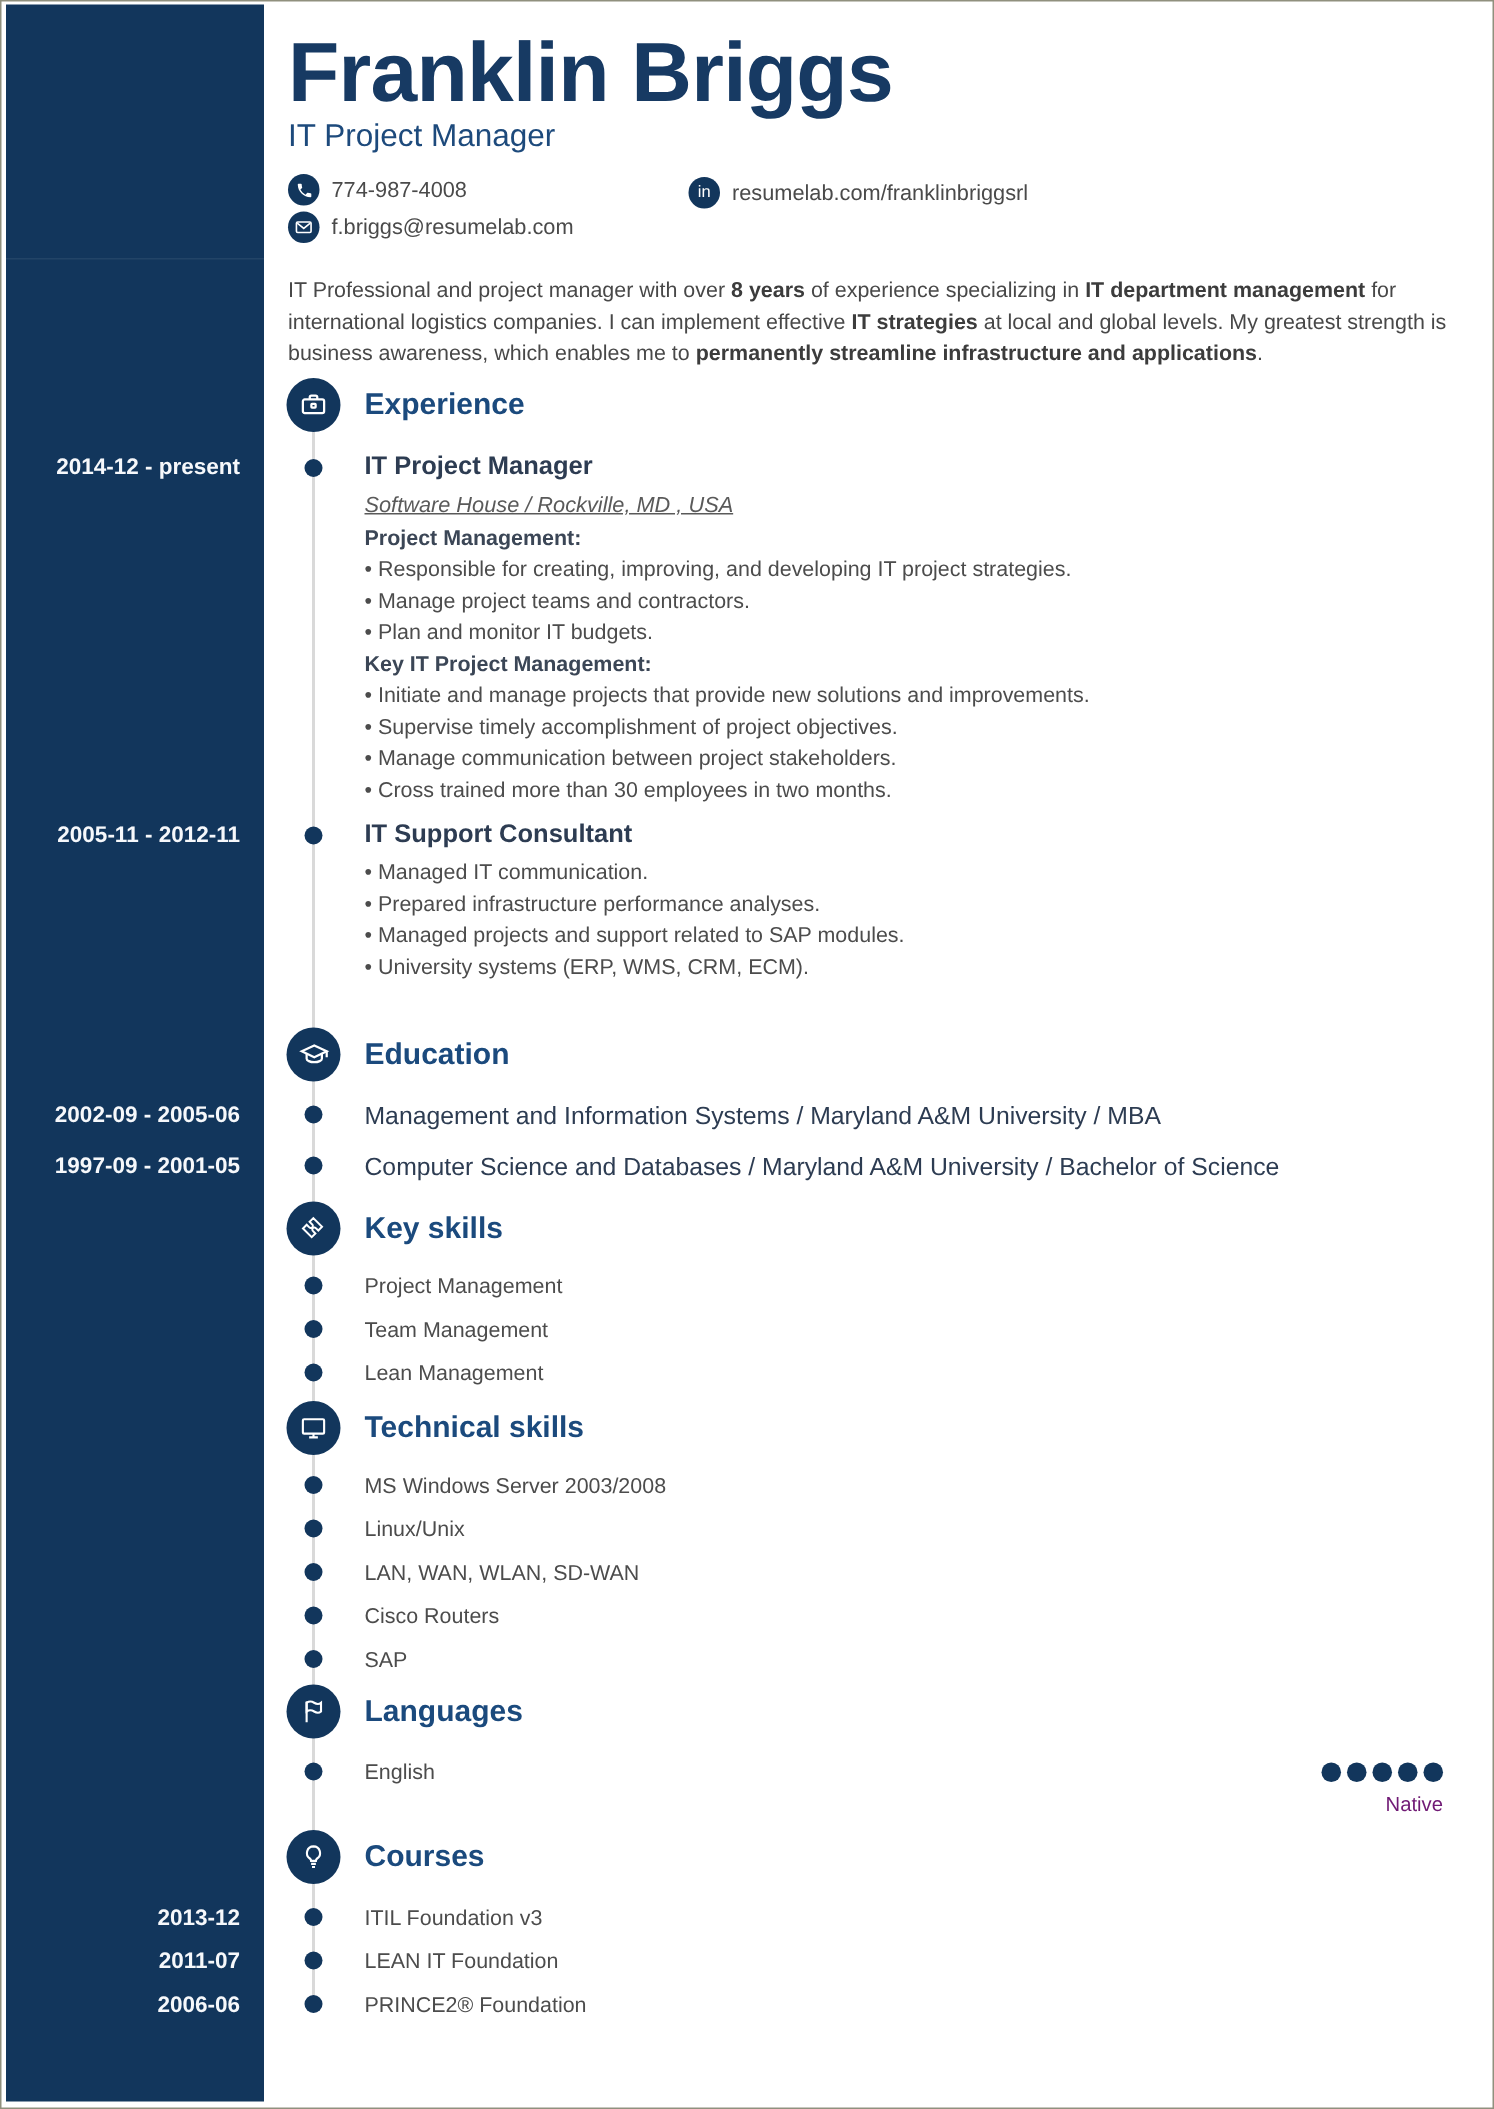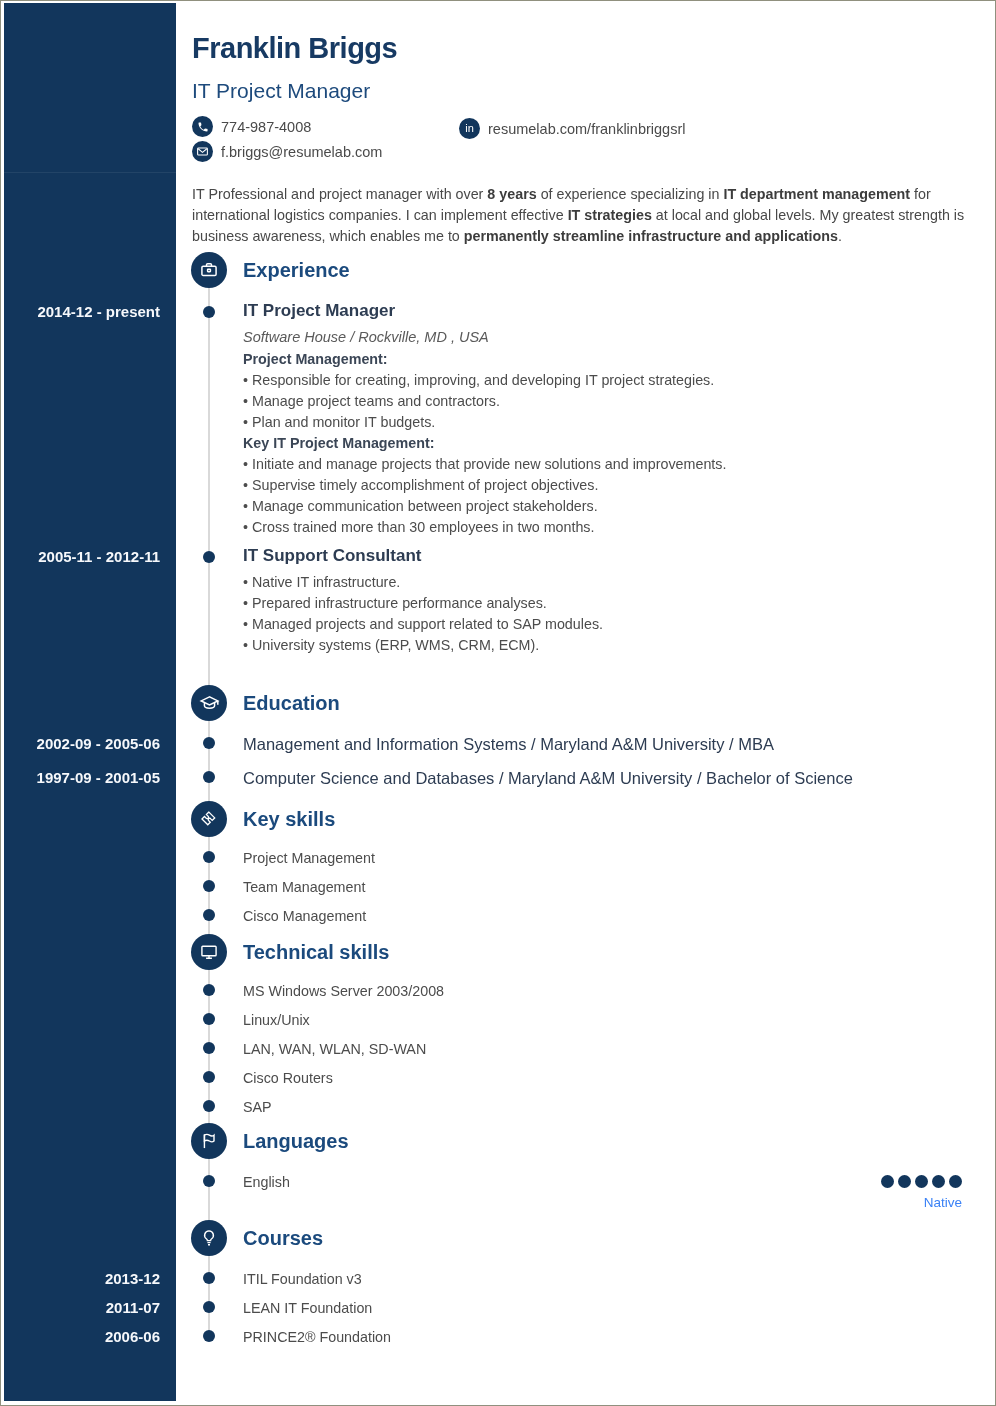--- a/index.html
+++ b/index.html
@@ -20,49 +20,49 @@
   .sidebar{position:absolute;left:3px;top:2px;width:172px;height:1398px;background:var(--navy);}
   .sidebar-seam{position:absolute;left:0;top:169px;width:100%;height:1px;background:rgba(255,255,255,0.07);}
   .sb-date{
     position:absolute;right:835px;width:200px;text-align:right;
     color:#f6f8fb;font-size:15px;font-weight:bold;line-height:16px;white-space:nowrap;
   }
   
   .timeline{position:absolute;left:207px;top:270px;width:2px;height:1070px;background:var(--line);}
   .tdot{position:absolute;left:202px;width:12px;height:12px;border-radius:50%;background:var(--navy);}
   
-  .name{position:absolute;left:191px;top:24px;font-size:29px;font-weight:bold;color:var(--name);letter-spacing:-0.5px;line-height:46px;}
+  .name{position:absolute;left:191px;top:24px;font-size:56px;font-weight:bold;color:var(--name);letter-spacing:-0.5px;line-height:46px;}
   .subtitle{position:absolute;left:191px;top:78px;font-size:21px;color:#1d4a7c;line-height:24px;}
   .contact{position:absolute;display:flex;align-items:center;gap:8px;color:#4a4a4a;font-size:14.5px;}
   .c-icon{width:21px;height:21px;border-radius:50%;background:var(--navy);display:flex;align-items:center;justify-content:center;flex:0 0 auto;}
   .c-icon svg{display:block;}
   .in-txt{color:#fff;font-size:11px;font-weight:normal;line-height:1;letter-spacing:0;}
   
   .summary{position:absolute;left:191px;top:183px;width:778px;font-size:14.3px;line-height:21px;color:#484848;}
   .summary .b{font-weight:bold;color:#3c3c3c;}
   
   .sec-head{position:absolute;left:190px;display:flex;align-items:center;height:36px;}
   .sec-icon{width:36px;height:36px;border-radius:50%;background:var(--navy);display:flex;align-items:center;justify-content:center;flex:0 0 auto;}
   .sec-head h2{margin-left:16px;font-size:20px;font-weight:bold;color:var(--accent);white-space:nowrap;}
   
   .job{position:absolute;left:242px;width:726px;}
   .job h3{font-size:17px;font-weight:bold;color:#2d3c52;line-height:20px;margin-bottom:6px;}
-  .company{font-style:italic;font-size:14.5px;color:#5a5a5a;line-height:21px;margin-bottom:1px;}
+  .company{font-style:italic;font-size:14.5px;color:#5a5a5a;line-height:21px;margin-bottom:1px;text-decoration:underline;}
   .grp-label{font-size:14.3px;font-weight:bold;color:#3b4656;line-height:21px;}
   .grp-label:empty{display:none;}
   .bullet{font-size:14.3px;color:var(--body);line-height:21px;}
   .bullet::before{content:"• ";}
   
   .edu{position:absolute;left:242px;width:726px;font-size:16.5px;font-weight:normal;color:#2d3c52;line-height:19px;}
   
   .item{position:absolute;left:242px;width:600px;font-size:14.3px;color:var(--body);line-height:16px;}
   
   .level-dots{position:absolute;right:33px;top:1174px;display:flex;gap:4px;}
   .level-dots .ld{width:13px;height:13px;border-radius:50%;background:var(--navy);}
-  .level-label{position:absolute;right:33px;top:1194px;font-size:13.5px;color:#3b82f6;text-align:left;}
+  .level-label{position:absolute;right:33px;top:1194px;font-size:13.5px;color:#701a75;text-align:left;}
 </style>
 </head>
 <body>
 
 <div class="page">
 
   <aside class="sidebar">
     <div class="sidebar-seam"></div>
   </aside>
 
@@ -130,21 +130,21 @@
     <div class="bullet">Initiate and manage projects that provide new solutions and improvements.</div>
     <div class="bullet">Supervise timely accomplishment of project objectives.</div>
     <div class="bullet">Manage communication between project stakeholders.</div>
     <div class="bullet">Cross trained more than 30 employees in two months.</div>
   </article>
 
   <div class="tdot" style="top:550px"></div>
   <article class="job" style="top:545px">
     <h3>IT Support Consultant</h3>
 
-    <div class="bullet">Native IT infrastructure.</div>
+    <div class="bullet">Managed IT communication.</div>
     <div class="bullet">Prepared infrastructure performance analyses.</div>
     <div class="bullet">Managed projects and support related to SAP modules.</div>
     <div class="bullet">University systems (ERP, WMS, CRM, ECM).</div>
   </article>
 
   <div class="sec-head" style="top:684px">
     <span class="sec-icon">
       <svg width="21" height="21" viewBox="0 0 24 24" fill="none" stroke="#ffffff" stroke-width="1.7">
           <path d="M12 4.5L2.5 9 12 13.5 21.5 9 12 4.5z"></path>
           <path d="M6.2 11v3.6c0 1.4 2.6 2.7 5.8 2.7s5.8-1.3 5.8-2.7V11"></path>
@@ -166,21 +166,21 @@
         </svg>
     </span>
     <h2>Key skills</h2>
   </div>
 
   <div class="tdot" style="top:850px"></div>
   <div class="item" style="top:849px">Project Management</div>
   <div class="tdot" style="top:879px"></div>
   <div class="item" style="top:878px">Team Management</div>
   <div class="tdot" style="top:908px"></div>
-  <div class="item" style="top:907px">Cisco Management</div>
+  <div class="item" style="top:907px">Lean Management</div>
 
   <div class="sec-head" style="top:933px">
     <span class="sec-icon">
       <svg width="20" height="20" viewBox="0 0 24 24" fill="none" stroke="#ffffff" stroke-width="1.7">
           <rect x="3.5" y="5" width="17" height="11.5" rx="1"></rect>
           <path d="M12 16.5v3M8.5 19.5h7"></path>
         </svg>
     </span>
     <h2>Technical skills</h2>
   </div>

